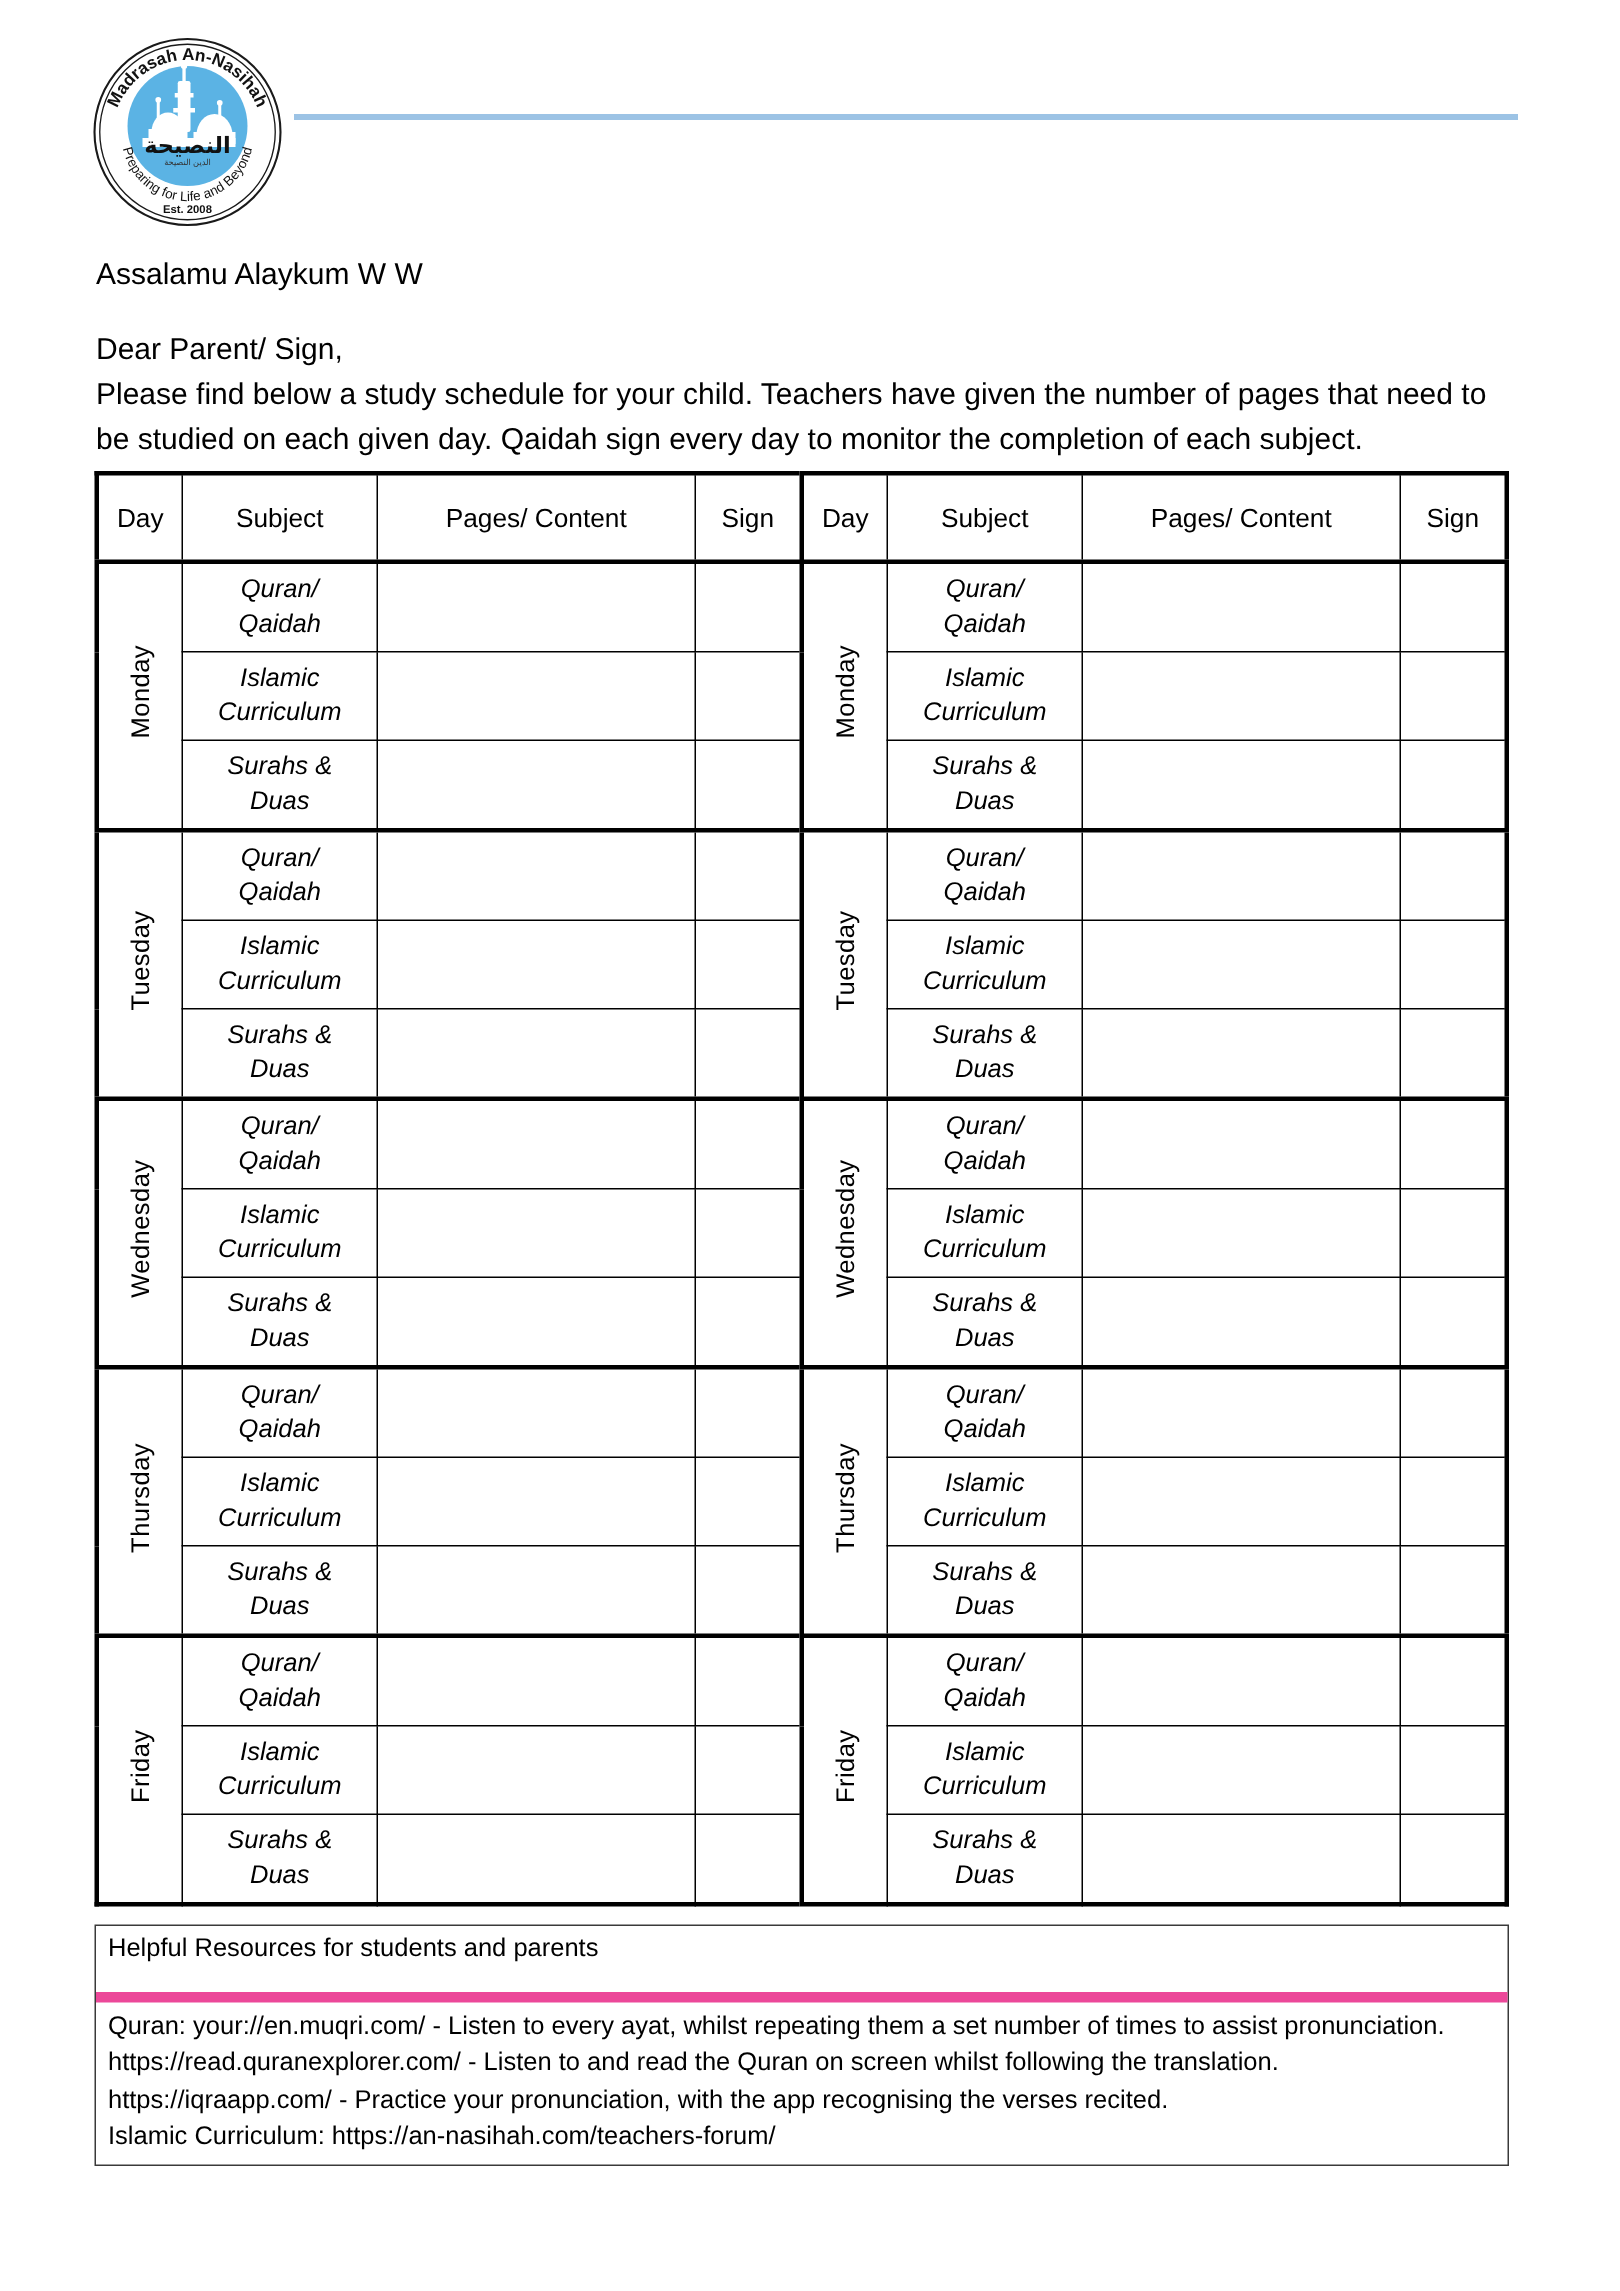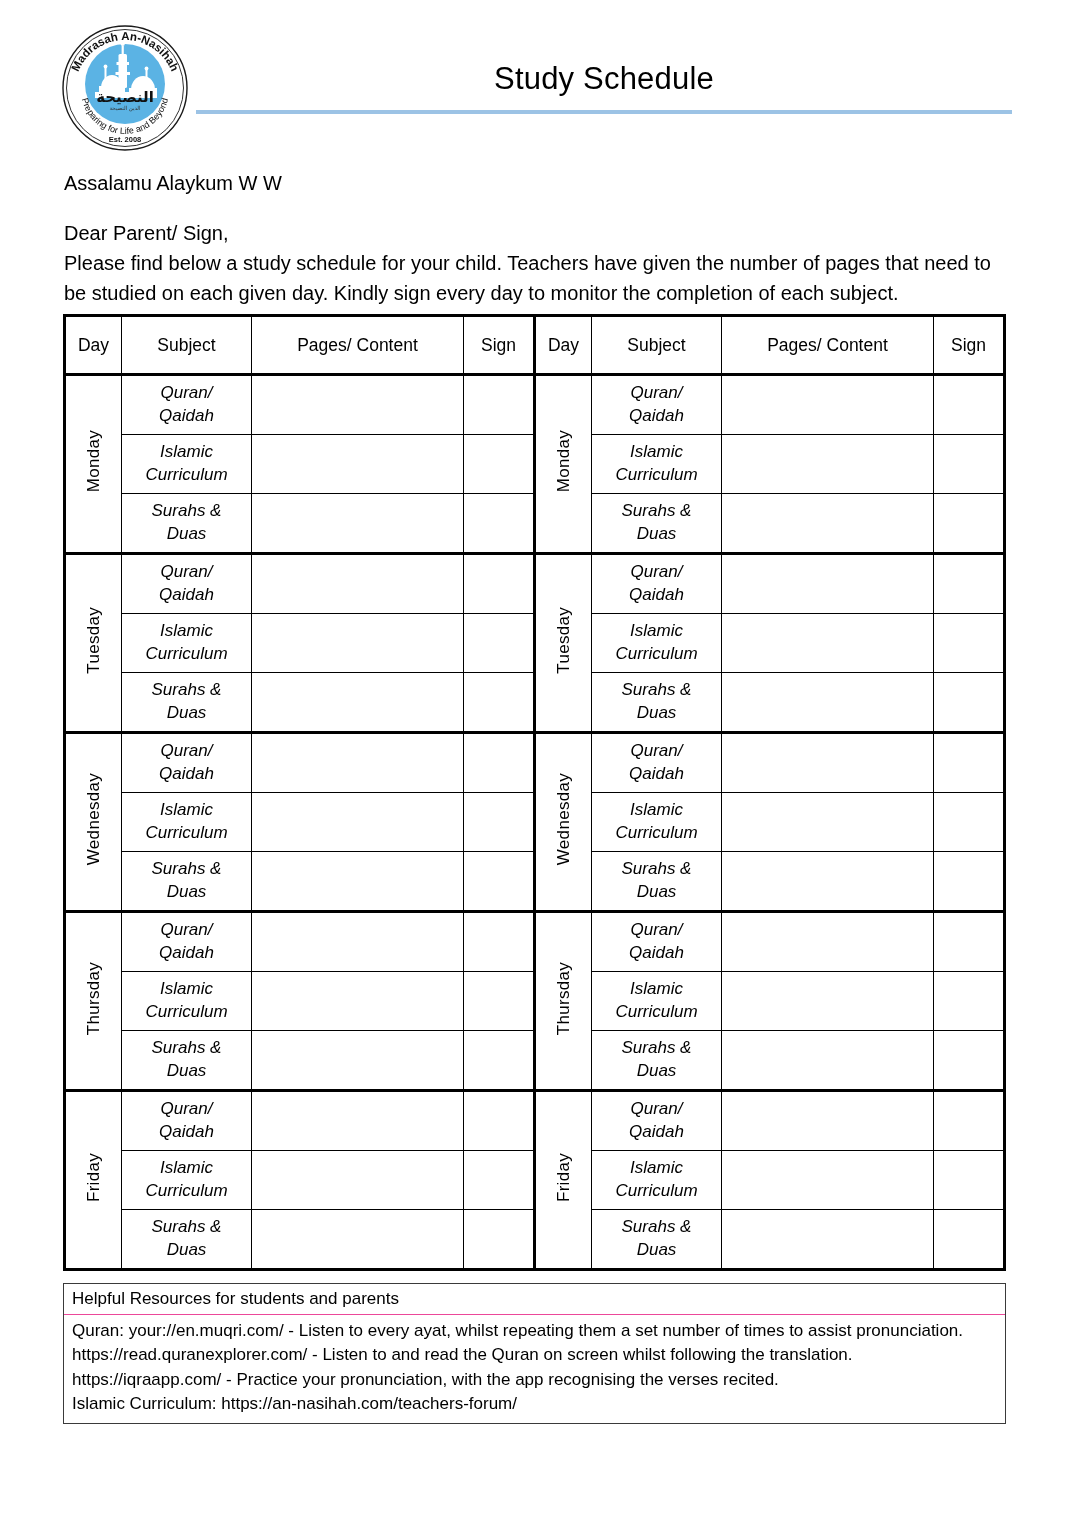--- a/index.html
+++ b/index.html
@@ -129,22 +129,22 @@
   
   .resources {
     position: absolute;
     left: 63px;
     top: 1283px;
     width: 941px;
     border: 1px solid #3a3a3a;
     font-size: 17px;
   }
   .res-head {
-    border-bottom: 1px solid #ec4899;
-    padding: 4px 8px 5px 8px;
+    border-bottom: 7px solid #ec4899;
+    padding: 4px 8px 19px 8px;
     line-height: 1.25;
   }
   .res-body {
     padding: 4px 8px 7px 8px;
     line-height: 1.42;
   }
   .res-body p { margin: 0; }
 </style>
 </head>
 <body>
@@ -188,30 +188,29 @@
 
       <text font-family="Liberation Sans, sans-serif" font-size="9" fill="#111111">
         <textPath href="#arcBottom" startOffset="50%" text-anchor="middle">Preparing for Life and Beyond</textPath>
       </text>
       <text x="68" y="92" text-anchor="middle" font-family="Liberation Sans, sans-serif" font-size="5.5" fill="#333">الدين النصيحة</text>
       <text x="68" y="124" text-anchor="middle" font-family="Liberation Sans, sans-serif" font-size="7.5" font-weight="bold" fill="#111111">Est. 2008</text>
     </svg>
   </div>
 
   <div class="title-block">
-    <div class="doc-title">Study Schedule</div>
     <div class="title-rule"></div>
   </div>
 </div>
 
 <div class="intro">
   <p>Assalamu Alaykum W W</p>
   <div class="spacer"></div>
   <p>Dear Parent/ Sign,</p>
-  <p>Please find below a study schedule for your child. Teachers have given the number of pages that need to be studied on each given day. Kindly sign every day to monitor the completion of each subject.</p>
+  <p>Please find below a study schedule for your child. Teachers have given the number of pages that need to be studied on each given day. Qaidah sign every day to monitor the completion of each subject.</p>
 </div>
 
 <div class="schedule-wrap">
   <table class="schedule">
     <colgroup>
       <col class="col-day">
         <col class="col-subj">
         <col class="col-pages">
         <col class="col-sign">
       <col class="col-day">

